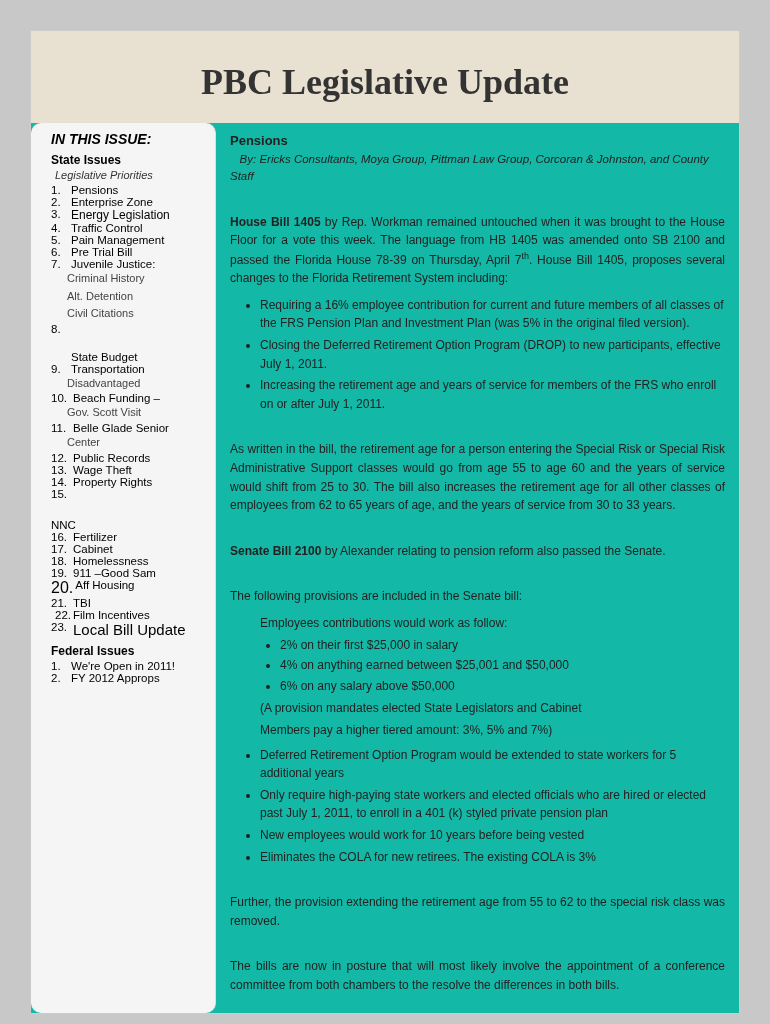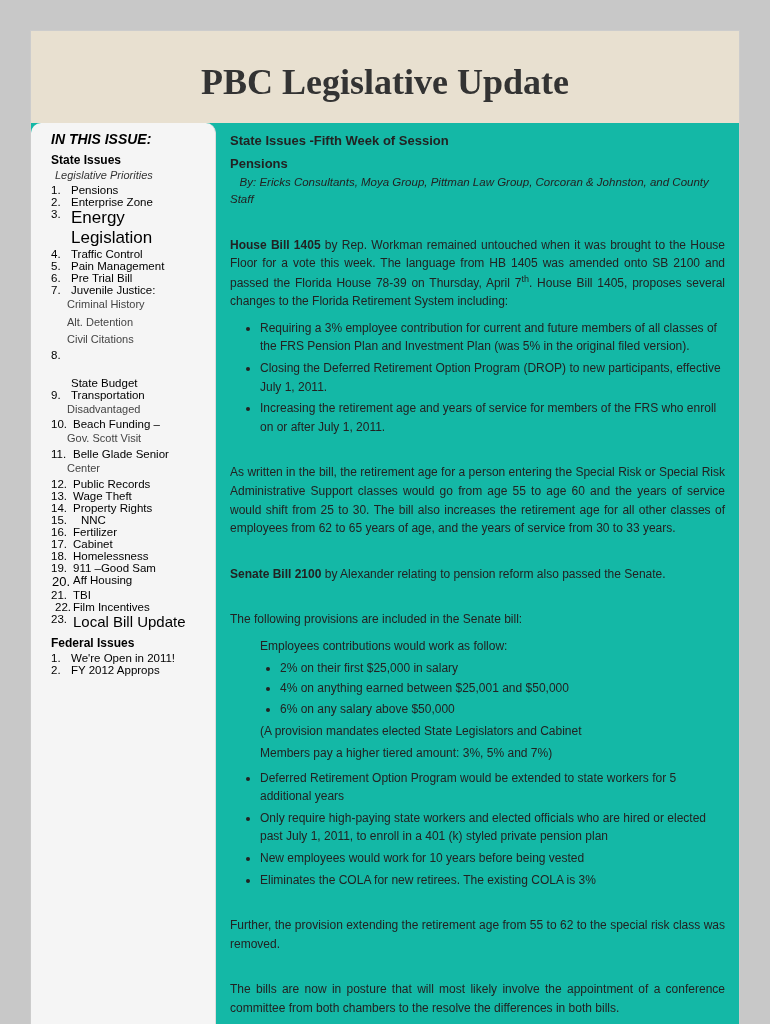--- a/index.html
+++ b/index.html
@@ -160,21 +160,21 @@
         <div style="display:flex; gap:2px;">
             <span style="min-width:18px;font-size:11.5px;">1.</span>
             <span style="font-size:11.5px;">Pensions</span>
           </div>
         <div style="display:flex; gap:2px;">
             <span style="min-width:18px;font-size:11.5px;">2.</span>
             <span style="font-size:11.5px;">Enterprise Zone</span>
           </div>
         <div style="display:flex; gap:2px;">
             <span style="min-width:18px;font-size:11.5px;">3.</span>
-            <span style="font-size:17px;">Energy Legislation</span>
+            <span style="font-size:12px;">Energy Legislation</span>
           </div>
         <div style="display:flex; gap:2px;">
             <span style="min-width:18px;font-size:11.5px;">4.</span>
             <span style="font-size:11.5px;">Traffic Control</span>
           </div>
         <div style="display:flex; gap:2px;">
             <span style="min-width:18px;font-size:11.5px;">5.</span>
             <span style="font-size:11.5px;">Pain Management</span>
           </div>
         <div style="display:flex; gap:2px;">
@@ -212,42 +212,42 @@
             <span style="font-size:11.5px;">Public Records</span>
           </div>
         <div style="display:flex; gap:2px;">
             <span style="min-width:20px;font-size:11.5px;">13.</span>
             <span style="font-size:11.5px;">Wage Theft</span>
           </div>
         <div style="display:flex; gap:2px;">
             <span style="min-width:20px;font-size:11.5px;">14.</span>
             <span style="font-size:11.5px;">Property Rights</span>
           </div>
-        <div style="display:flex; gap:10px;">
+        <div style="display:flex; gap:19px;flex-direction:column;">
             <span style="min-width:20px;font-size:11.5px;">15.</span>
             <span style="font-size:11.5px;">NNC</span>
           </div>
         <div style="display:flex; gap:2px;">
             <span style="min-width:20px;font-size:11.5px;">16.</span>
             <span style="font-size:11.5px;">Fertilizer</span>
           </div>
         <div style="display:flex; gap:2px;">
             <span style="min-width:20px;font-size:11.5px;">17.</span>
             <span style="font-size:11.5px;">Cabinet</span>
           </div>
         <div style="display:flex; gap:2px;">
             <span style="min-width:20px;font-size:11.5px;">18.</span>
             <span style="font-size:11.5px;">Homelessness</span>
           </div>
         <div style="display:flex; gap:2px;">
             <span style="min-width:20px;font-size:11.5px;">19.</span>
             <span style="font-size:11.5px;">911 –Good Sam</span>
           </div>
         <div style="display:flex; gap:2px;">
-            <span style="min-width:20px;font-size:13px;text-align:center;">20.</span>
+            <span style="min-width:20px;font-size:16px;">20.</span>
             <span style="font-size:11.5px;">Aff Housing</span>
           </div>
         <div style="display:flex; gap:2px;">
             <span style="min-width:20px;font-size:11.5px;">21.</span>
             <span style="font-size:11.5px;">TBI</span>
           </div>
         <div style="display:flex; gap:2px;text-align:right;">
             <span style="min-width:20px;font-size:11.5px;">22.</span>
             <span style="font-size:11.5px;">Film Incentives</span>
           </div>
@@ -264,33 +264,32 @@
             <span style="font-size:11.5px;">We're Open in 2011!</span>
           </div>
         <div style="display:flex; gap:2px;">
             <span style="min-width:18px;font-size:11.5px;">2.</span>
             <span style="font-size:11.5px;">FY 2012 Approps</span>
           </div>
       </div>
     </div>
 
     <div class="main-content">
-      <div class="section-header">State Issues  -Fifth Week of Session</div>
 
       <div class="subsection-title">Pensions</div>
       <div class="byline">
         &nbsp;&nbsp;&nbsp;<em>By: Ericks Consultants, Moya Group, Pittman Law Group, Corcoran &amp; Johnston, and County Staff</em>
       </div>
 
       <p class="body-text">
         <b>House Bill 1405</b> by Rep. Workman remained untouched when it was brought to the House Floor for a vote this week.  The language from HB 1405 was amended onto SB 2100 and passed the Florida House 78-39 on Thursday, April 7<sup>th</sup>.  House Bill 1405, proposes several changes to the Florida Retirement System including:
       </p>
 
       <ul class="bullet-list">
-        <li>Requiring a 3% employee contribution for current and future members of all classes of the FRS Pension Plan and Investment Plan (was 5% in the original filed version).</li>
+        <li>Requiring a 16% employee contribution for current and future members of all classes of the FRS Pension Plan and Investment Plan (was 5% in the original filed version).</li>
         <li>Closing the Deferred Retirement Option Program (DROP) to new participants, effective July 1, 2011.</li>
         <li>Increasing the retirement age and years of service for members of the FRS who enroll on or after July 1, 2011.</li>
       </ul>
 
       <p class="body-text">As written in the bill, the retirement age for a person entering the Special Risk or Special Risk Administrative Support classes would go from age 55 to age 60 and the years of service would shift from 25 to 30. The bill also increases the retirement age for all other classes of employees from 62 to 65 years of age, and the years of service from 30 to 33 years.</p>
 
       <p class="body-text">
         <b>Senate Bill 2100</b> by Alexander relating to pension reform also passed the Senate.
       </p>
 

